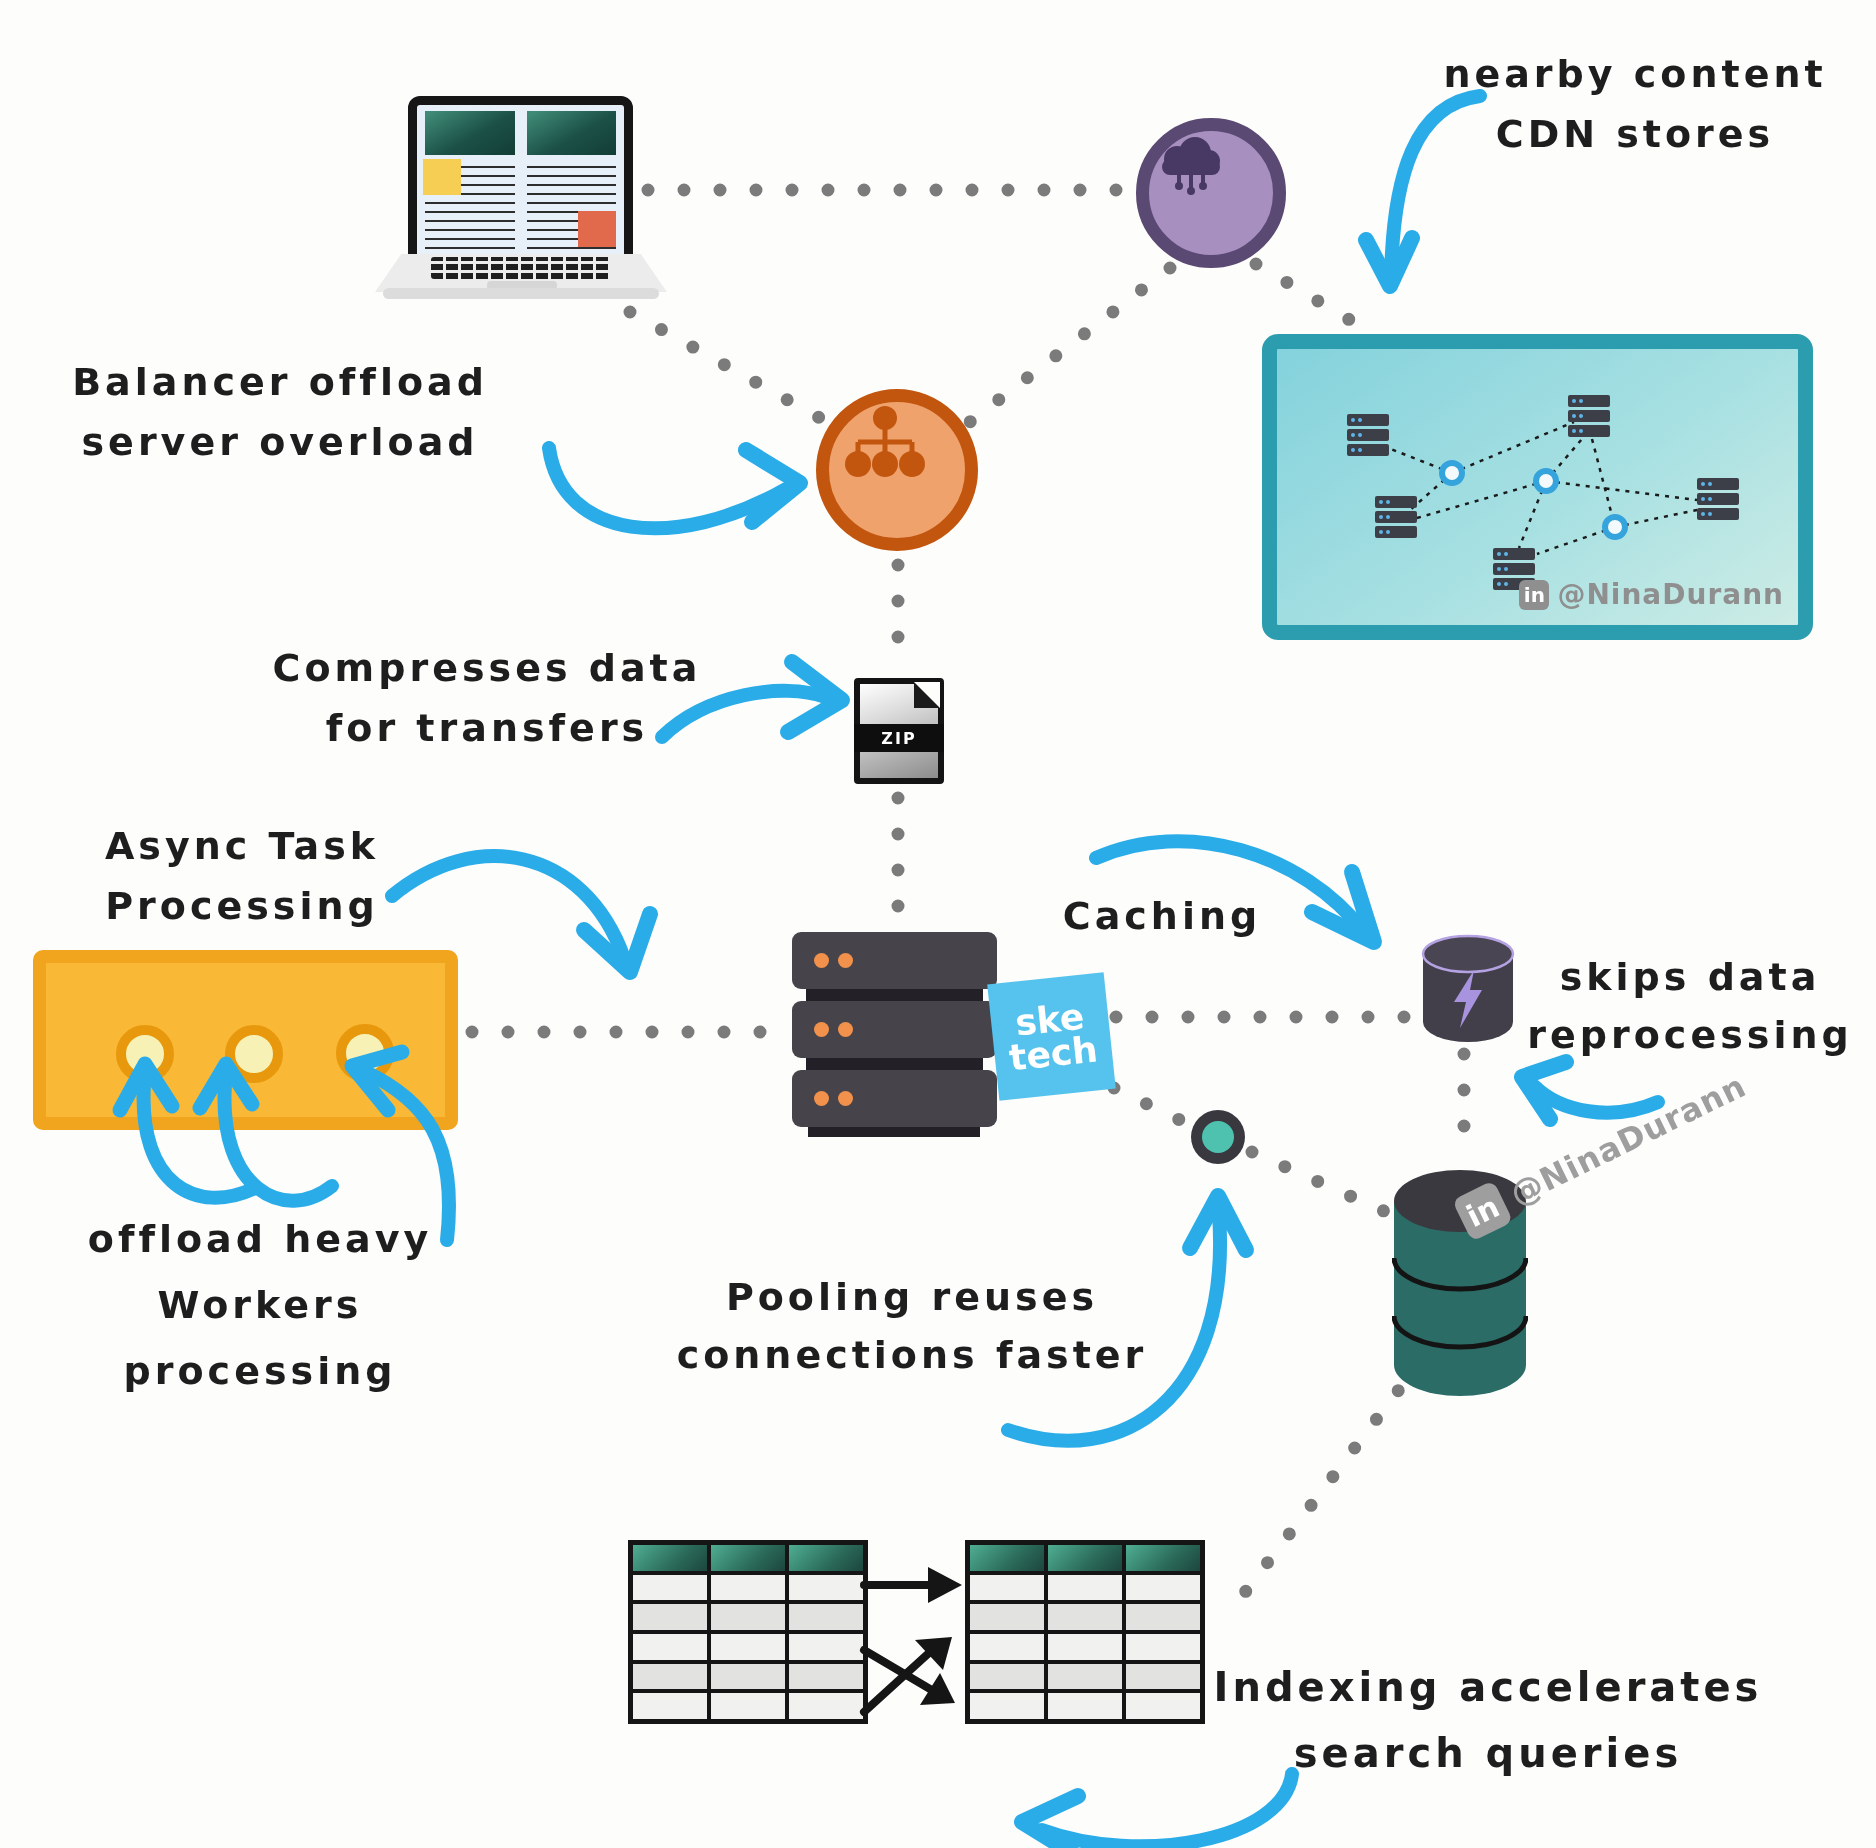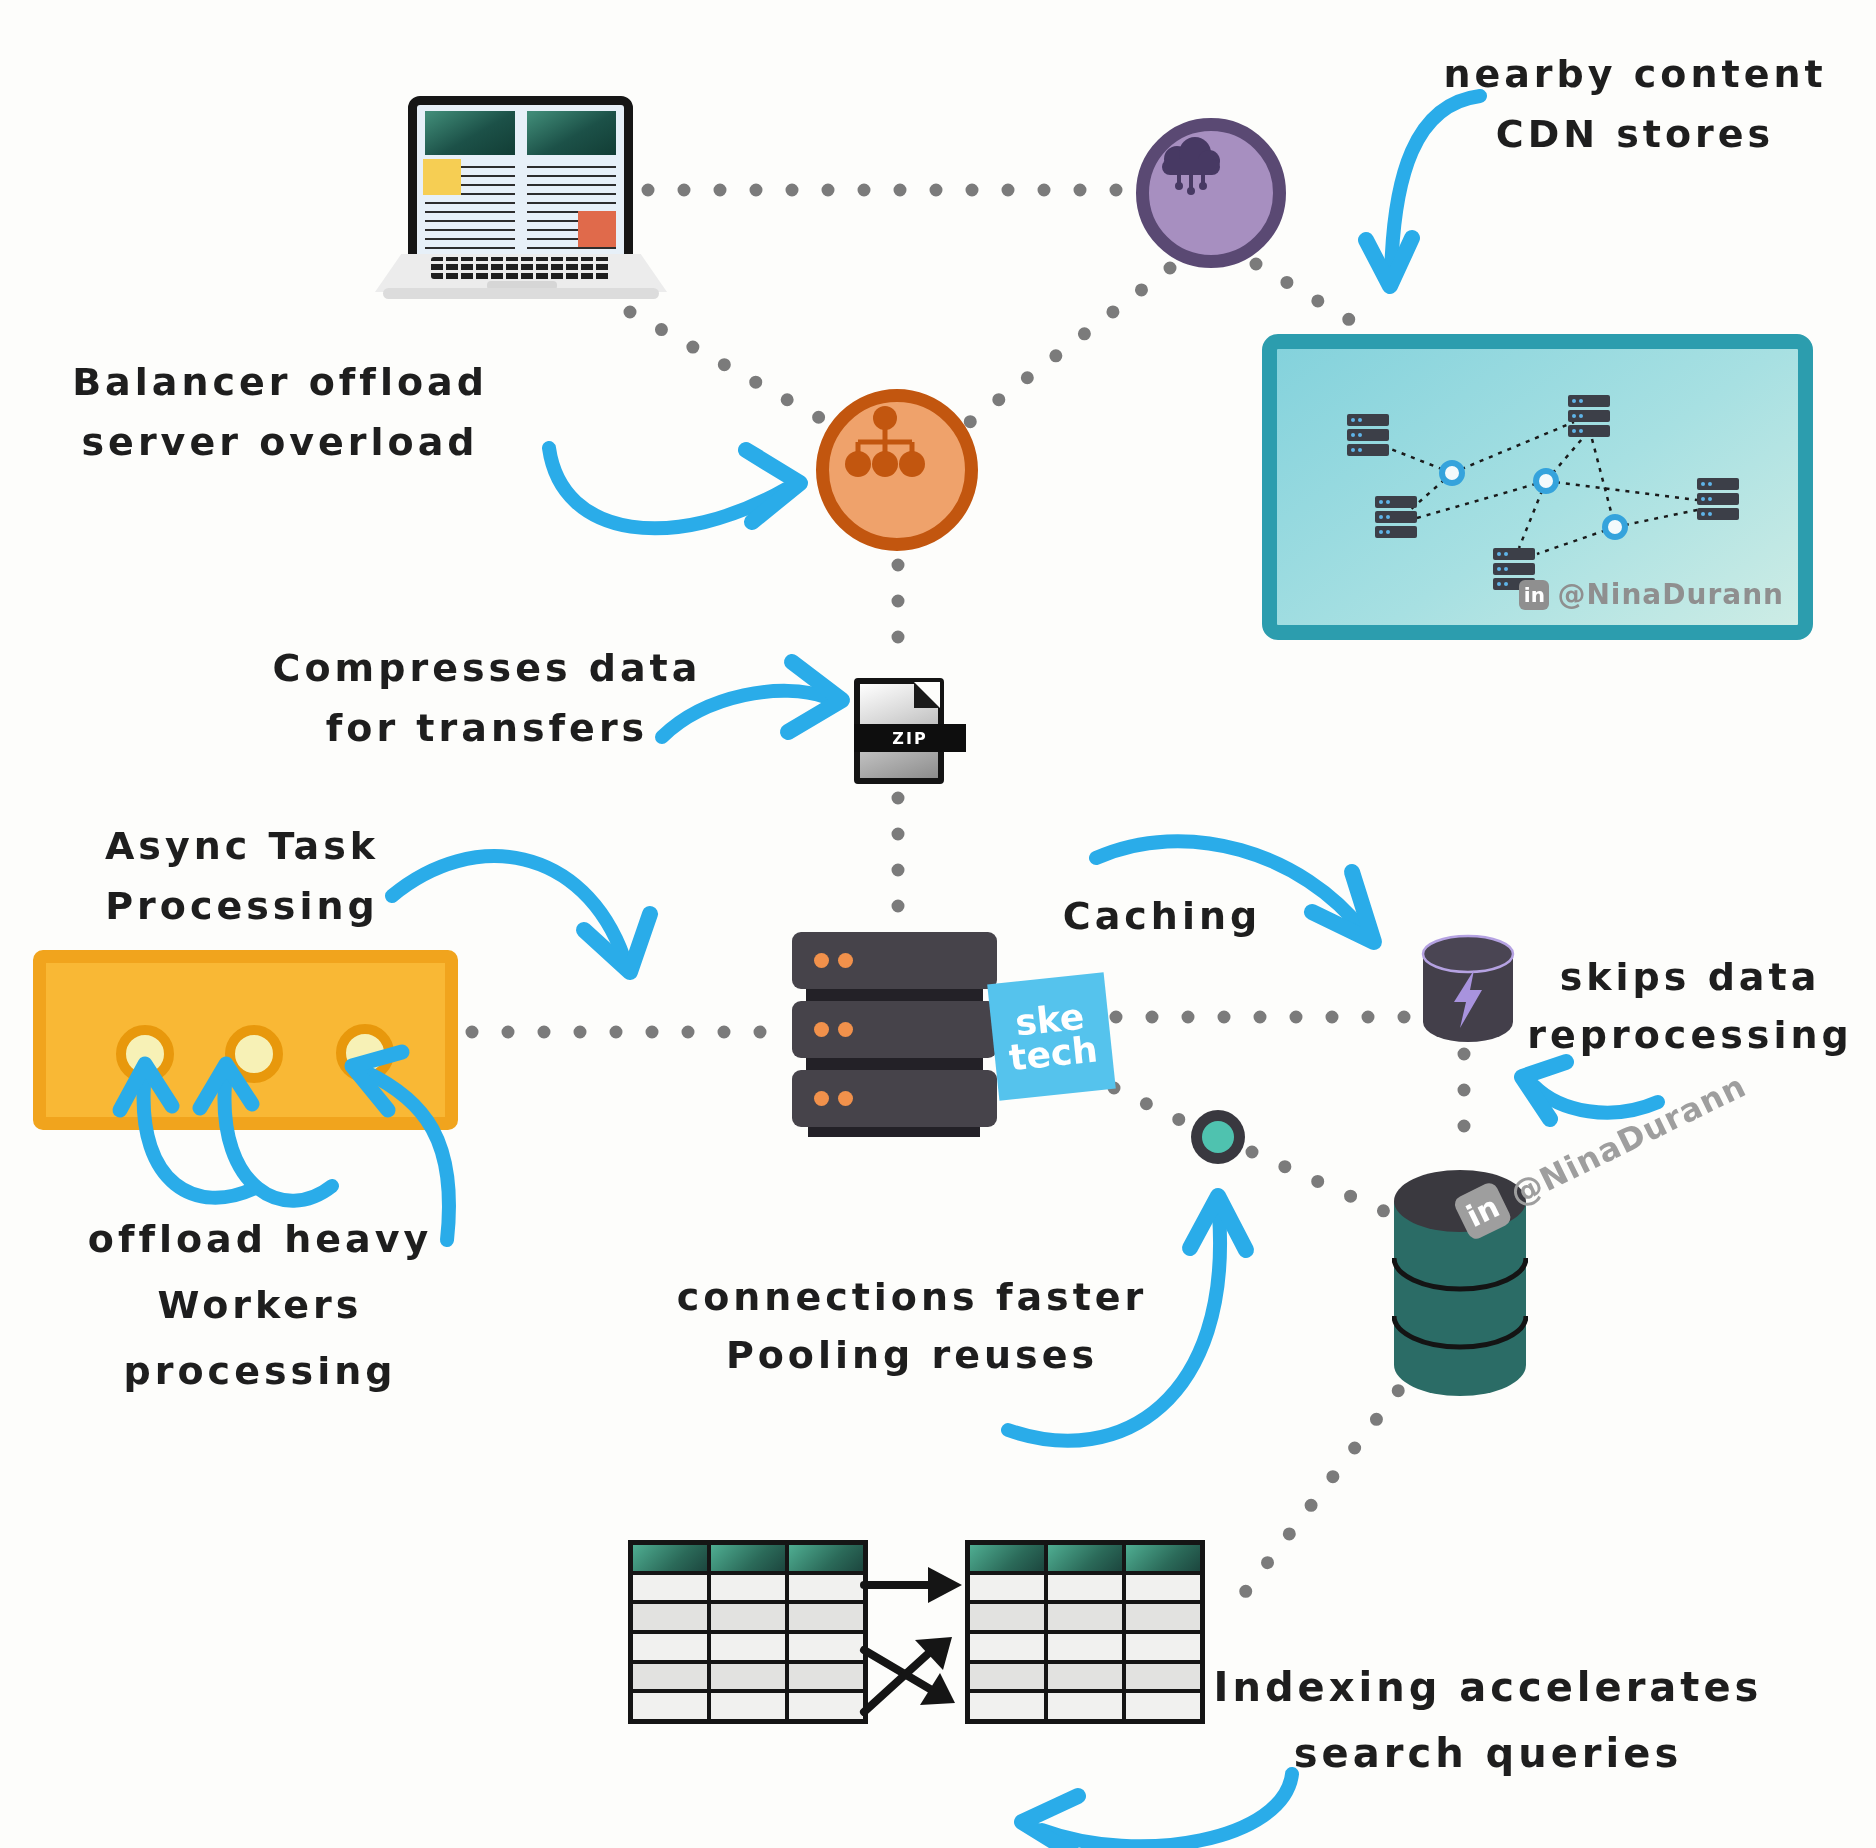--- a/index.html
+++ b/index.html
@@ -53,21 +53,21 @@
          font-size:20px;display:flex;align-items:center;justify-content:center;}
   .wm-text{color:#8f8f8f;font-weight:700;font-size:28px;letter-spacing:1px;}
 
   
   .zipfile{position:absolute;left:854px;top:678px;width:90px;height:106px;box-sizing:border-box;
           border:6px solid #141414;border-radius:4px;z-index:3;
           background:linear-gradient(160deg,#ffffff 0%,#d9d9d9 35%,#8c8c8c 100%);}
   .zip-fold{position:absolute;top:-2px;right:-2px;width:26px;height:26px;background:#fdfdfb;}
   .zip-fold::after{content:'';position:absolute;inset:0;background:#1a1a1a;
           clip-path:polygon(0 0,0 100%,100% 100%);}
-  .zip-band{position:absolute;left:-6px;top:40px;width:112px;height:28px;background:#0e0e0e;
+  .zip-band{position:absolute;left:-6px;top:40px;width:90px;height:28px;background:#0e0e0e;
           display:flex;align-items:center;justify-content:center;color:#fff;font-size:16px;
           font-weight:700;letter-spacing:2px;}
 
   
   .workers-box{position:absolute;left:33px;top:950px;width:425px;height:180px;box-sizing:border-box;
           border:13px solid #f1a41d;border-radius:10px;background:#f9b835;z-index:3;}
   .hole{position:absolute;width:58px;height:58px;border-radius:50%;background:#f7f1b6;
           border:10px solid #e8980c;box-sizing:border-box;transform:translate(-50%,-50%);}
 
   
@@ -406,21 +406,21 @@
   <div class="hlabel" style="left:1690px;top:948px;line-height:58px">
     <div>skips data</div>
     <div>reprocessing</div>
   </div>
   <div class="hlabel" style="left:260px;top:1206px;line-height:66px">
     <div>offload heavy</div>
     <div>Workers</div>
     <div>processing</div>
   </div>
   <div class="hlabel" style="left:912px;top:1268px;line-height:58px">
+    <div>Pooling reuses</div>
     <div>connections faster</div>
-    <div>Pooling reuses</div>
   </div>
   <div class="hlabel" style="left:1488px;top:1654px;font-size:40px;line-height:66px">
     <div>Indexing accelerates</div>
     <div>search queries</div>
   </div>
 
 </div>
 
 </body></html>

